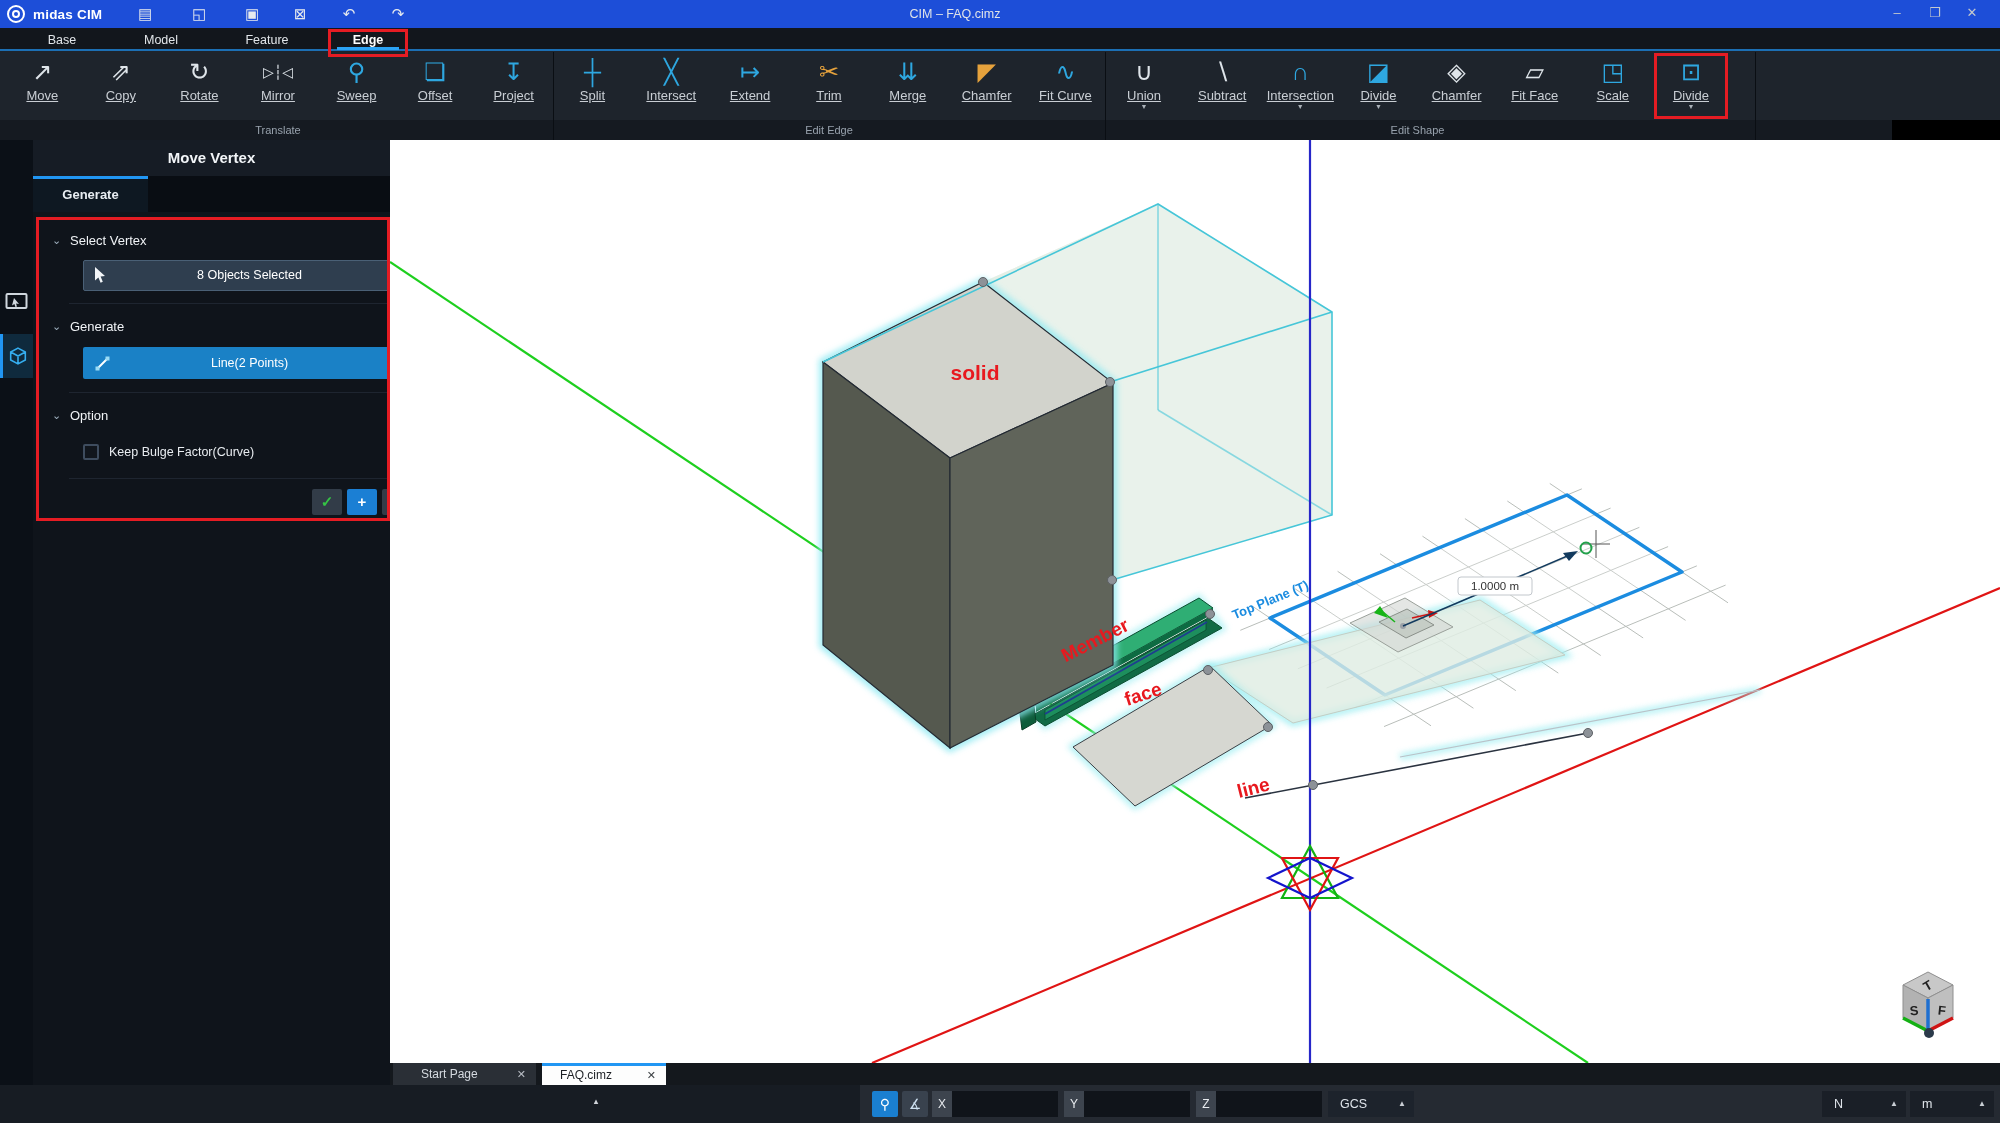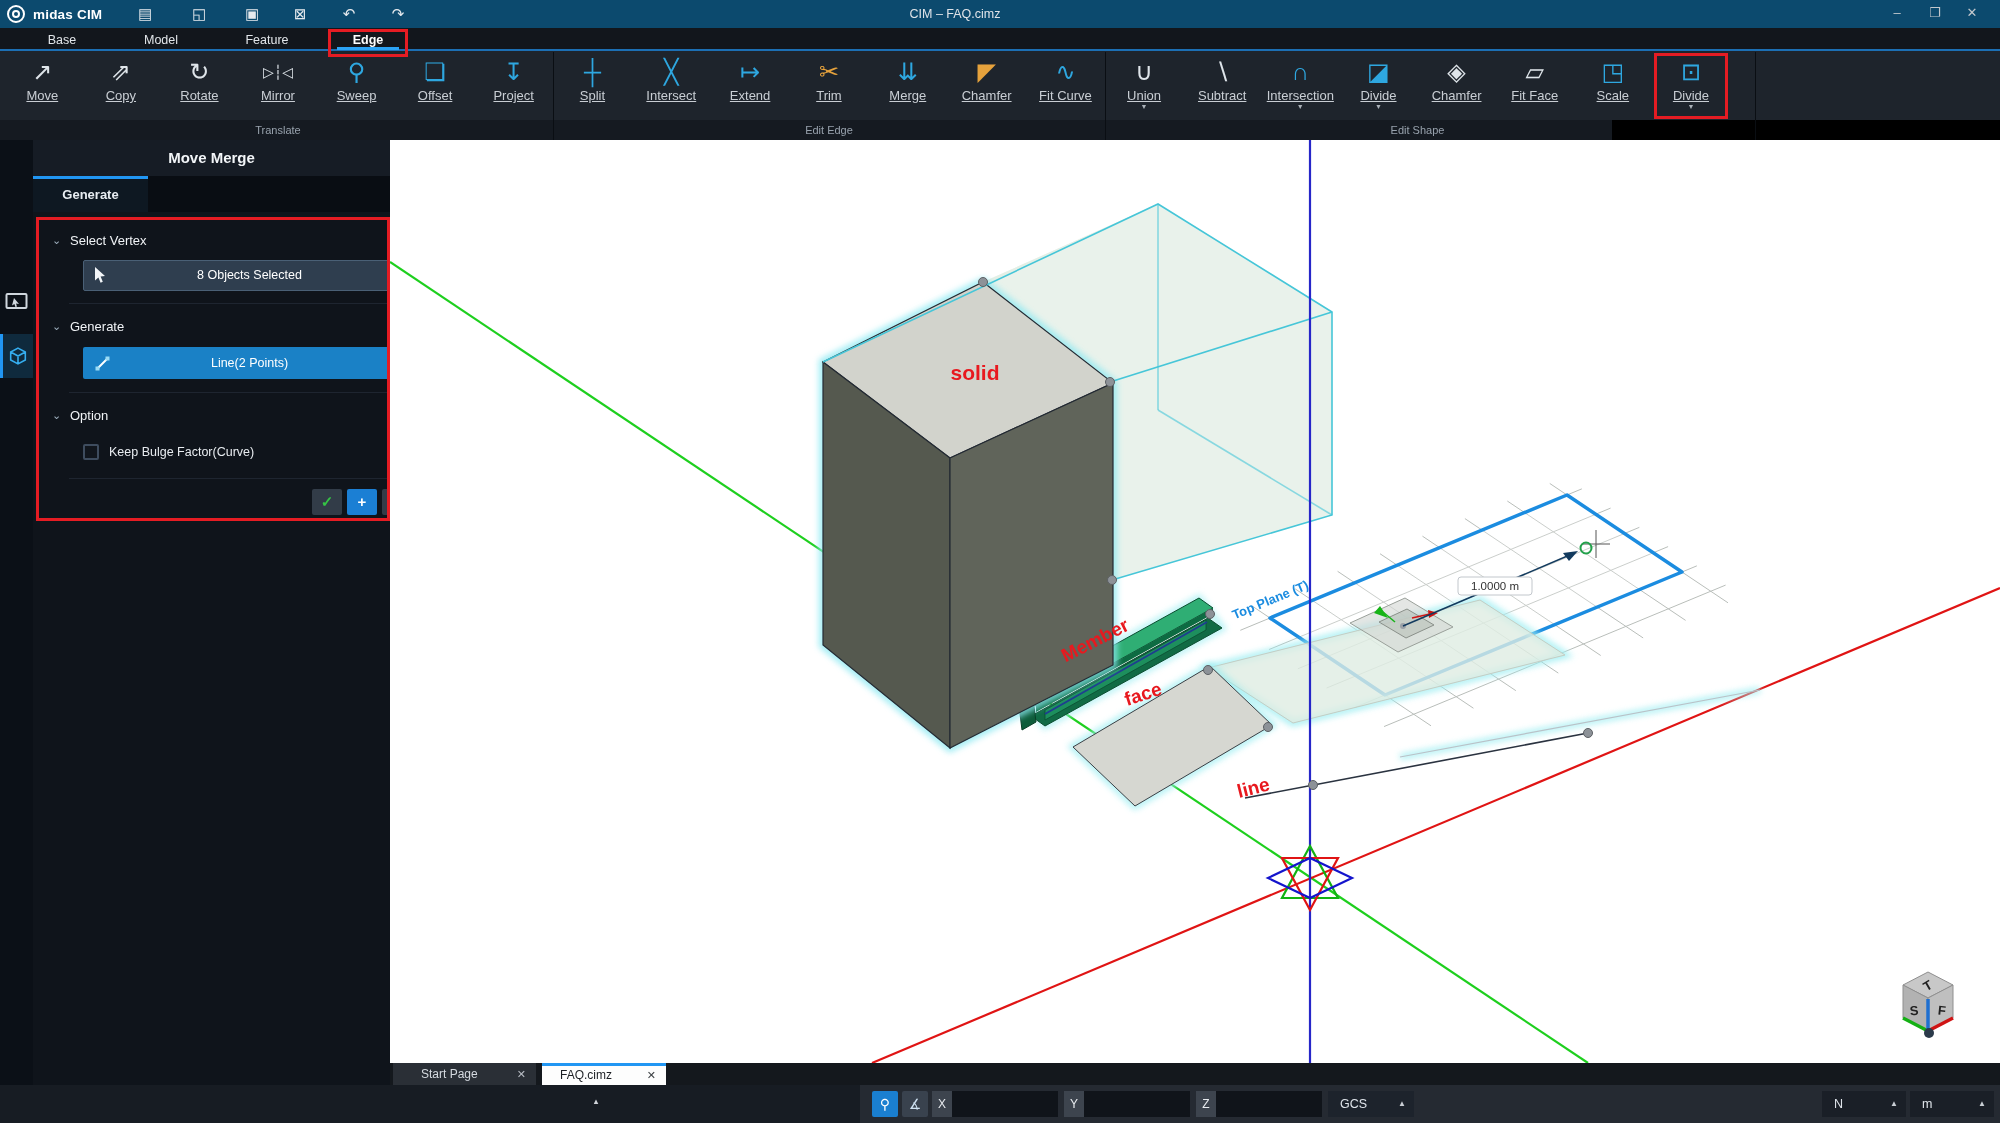--- a/index.html
+++ b/index.html
@@ -1,32 +1,32 @@
 <!DOCTYPE html>
 <html><head>
 <meta charset="utf-8">
 <style>
   html,body{margin:0;padding:0;background:#000;}
   body{width:2000px;height:1123px;position:relative;font-family:"Liberation Sans",sans-serif;overflow:hidden;}
   .abs{position:absolute;}
   
-  #titlebar{left:0;top:0;width:2000px;height:28px;background:#0c4a6e;display:flex;align-items:center;}
+  #titlebar{left:0;top:0;width:2000px;height:28px;background:#1d4ed8;display:flex;align-items:center;}
   #logo{left:7px;top:5px;width:18px;height:18px;border:2px solid #fff;border-radius:50%;box-sizing:border-box;}
   #logo i{position:absolute;left:3px;top:3px;width:8px;height:8px;border:2px solid #fff;border-radius:50%;box-sizing:border-box;}
   #brand{left:33px;top:7px;color:#fff;font-weight:bold;font-size:13.5px;letter-spacing:.2px;}
   .tb-icon{position:absolute;top:0;height:28px;line-height:27px;width:30px;text-align:center;color:#e6eaee;font-size:15px;cursor:default;}
   #win-title{left:855px;top:7px;width:200px;text-align:center;color:#dfe3e8;font-size:12.5px;}
   .win-ctl{position:absolute;top:0;height:28px;line-height:26px;width:34px;text-align:center;color:#c3c8cd;font-size:13px;}
   
   #menubar{left:0;top:28px;width:2000px;height:23px;background:#12161c;border-bottom:2px solid #1c6fb4;box-sizing:border-box;}
   .menu-tab{position:absolute;top:3px;height:18px;line-height:18px;color:#e2e6ea;font-size:12.5px;text-align:center;width:90px;margin-left:-45px;}
   .menu-underline{position:absolute;top:19px;height:3px;background:#2ba3f5;}
   
   #ribbon{left:0;top:51px;width:2000px;height:69px;background:#1e242c;}
-  #grouprow{left:0;top:120px;width:1612px;height:20px;background:#151a21;}
+  #grouprow{left:0;top:120px;width:1892px;height:20px;background:#151a21;}
   .ribbon-group{position:absolute;top:0;height:69px;display:flex;justify-content:space-around;align-items:flex-start;}
   .ribbon-item{width:70px;height:66px;position:relative;text-align:center;margin-top:3px;}
   .ribbon-item .icn{display:block;height:36px;line-height:36px;font-size:24px;}
   .ribbon-item .lbl{display:block;font-size:13px;color:#c9ced4;line-height:12px;text-decoration:underline;}
   .ribbon-item .caret{display:block;font-size:7px;color:#aab1b8;line-height:9px;}
   .group-label{position:absolute;top:3px;height:14px;line-height:14px;font-size:11px;color:#98a2ad;text-align:center;}
   .vsep{position:absolute;top:52px;width:1px;height:88px;background:#0a0e13;}
   .red-box{position:absolute;border:3px solid #e51c23;box-sizing:border-box;pointer-events:none;z-index:50;}
   
   #leftstrip{left:0;top:140px;width:33px;height:945px;background:#0b1017;}
@@ -217,21 +217,21 @@
     </svg>
   </div>
   <div id="strip-cube" class="abs">
     <svg width="18" height="18" viewBox="0 0 16 16">
       <path d="M8 1 L14.5 4.5 L14.5 11.5 L8 15 L1.5 11.5 L1.5 4.5 Z M1.5 4.5 L8 8 L14.5 4.5 M8 8 L8 15" fill="none" stroke="#35aef0" stroke-width="1.4"></path>
     </svg>
   </div>
 </div>
 
 <div id="panel" class="abs"></div>
-<div id="panel-title" class="abs">Move Merge</div>
+<div id="panel-title" class="abs">Move Vertex</div>
 <div id="tabrow" class="abs"></div>
 <div id="tab-generate" class="abs">Generate</div>
 
 <div class="chev abs" style="left:52px;top:234px;">⌄</div>
 <div class="section-head abs" style="left:70px;top:233px;">Select Vertex</div>
 <div id="select-field" class="abs">8 Objects Selected</div>
 <svg class="abs" style="left:94px;top:267px;" width="14" height="17" viewBox="0 0 14 17">
   <path d="M1 0 L11 9 L6.6 9.6 L8.8 14.8 L6.6 15.8 L4.4 10.6 L1 13.6 Z" fill="#f2f5f8"></path>
 </svg>
 <div class="divider abs" style="top:303px;"></div>

